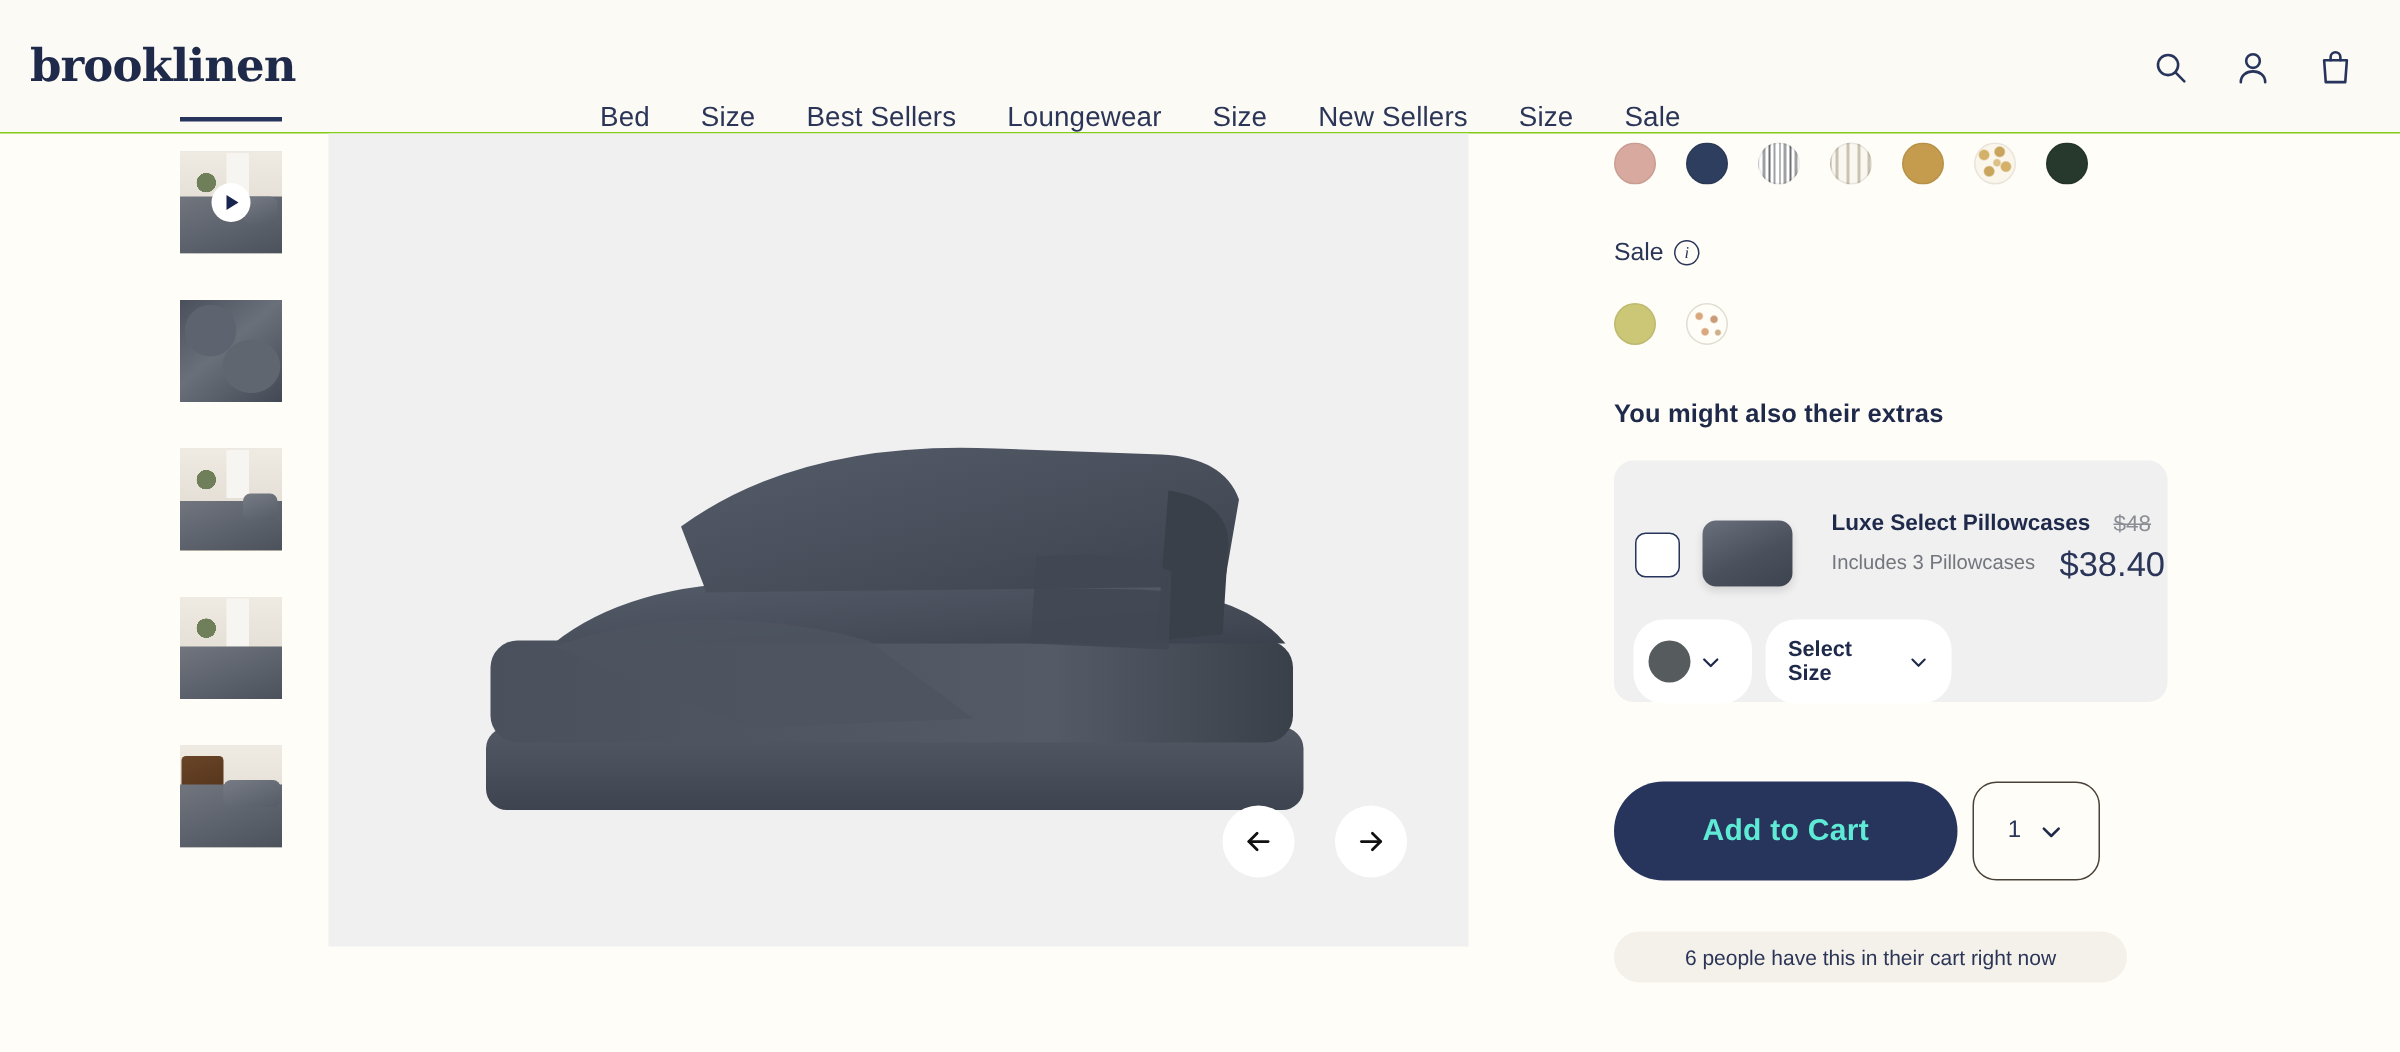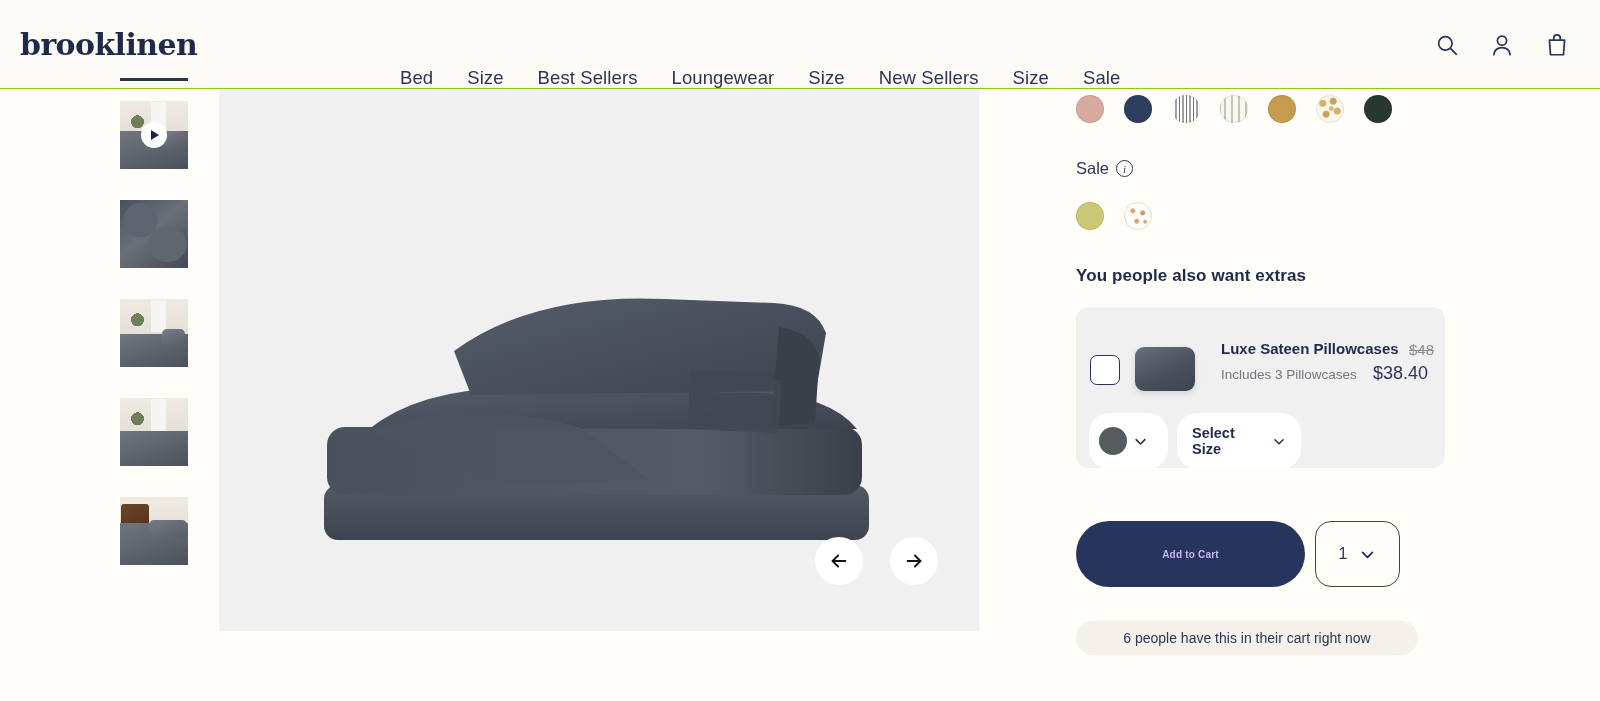--- a/index.html
+++ b/index.html
@@ -194,38 +194,38 @@
   .extras-old-price {
     position: absolute; left: 305px; top: 34px;
     font-size: 15px; color: #8A8D93; text-decoration: line-through; margin-left: 28px;
   }
   .extras-sub {
     position: absolute; left: 145px; top: 60px;
     font-size: 13.5px; color: #73767C; white-space: nowrap;
   }
   .extras-price {
     position: absolute; left: 297px; top: 56px;
-    font-size: 18px; color: #2B3557; white-space: nowrap;
+    font-size: 23px; color: #2B3557; white-space: nowrap;
   }
   .pill {
     position: absolute; height: 56px; border-radius: 20px;
     background: #fff; display: flex; align-items: center;
     cursor: pointer;
   }
   .pill-color { left: 13px; top: 106px; width: 79px; padding: 0 10px; gap: 6px; }
   .pill-dot { width: 28px; height: 28px; border-radius: 50%; background: #565B5E; }
   .pill-size { left: 101px; top: 106px; width: 124px; padding: 0 15px; gap: 9px; }
   .pill-size-label { font-size: 14.5px; font-weight: 700; color: #1F2A4B; }
 
   
   .atc-btn {
     position: absolute; left: 0; top: 432px;
     width: 229px; height: 66px; border-radius: 33px;
     background: #27355C; border: none; cursor: pointer;
-    color: #c4b5fd; font-size: 10px; font-weight: 700;
+    color: #5eead4; font-size: 20px; font-weight: 700;
     letter-spacing: 0.2px;
     font-family: "Liberation Sans", sans-serif;
   }
   .qty-box {
     position: absolute; left: 239px; top: 432px;
     width: 85px; height: 66px; border-radius: 16px;
     background: #FFFDF7; border: 1.4px solid #4A4238;
     display: flex; align-items: center; justify-content: center;
     gap: 12px; cursor: pointer;
   }
@@ -385,26 +385,26 @@
   <div class="sale-label-row">
     <span class="sale-text">Sale</span>
     <span class="info-circle">i</span>
   </div>
 
   <div class="swatch-row sale">
     <div class="swatch" style="background:#CBC777"></div>
     <div class="swatch sw-floral-white"></div>
   </div>
 
-  <div class="extras-title">You people also want extras</div>
+  <div class="extras-title">You might also their extras</div>
 
   <div class="extras-card">
     <div class="extras-check"></div>
     <div class="extras-pillow"></div>
-    <div class="extras-name">Luxe Sateen Pillowcases</div>
+    <div class="extras-name">Luxe Select Pillowcases</div>
     <div class="extras-old-price">$48</div>
     <div class="extras-sub">Includes 3 Pillowcases</div>
     <div class="extras-price">$38.40</div>
 
     <div class="pill pill-color">
       <span class="pill-dot"></span>
       <svg class="chev" width="15" height="15" viewBox="0 0 24 24" fill="none" stroke="#1F2A4B" stroke-width="2.4" stroke-linecap="round" stroke-linejoin="round">
         <polyline points="5,9 12,16 19,9"></polyline>
       </svg>
     </div>

